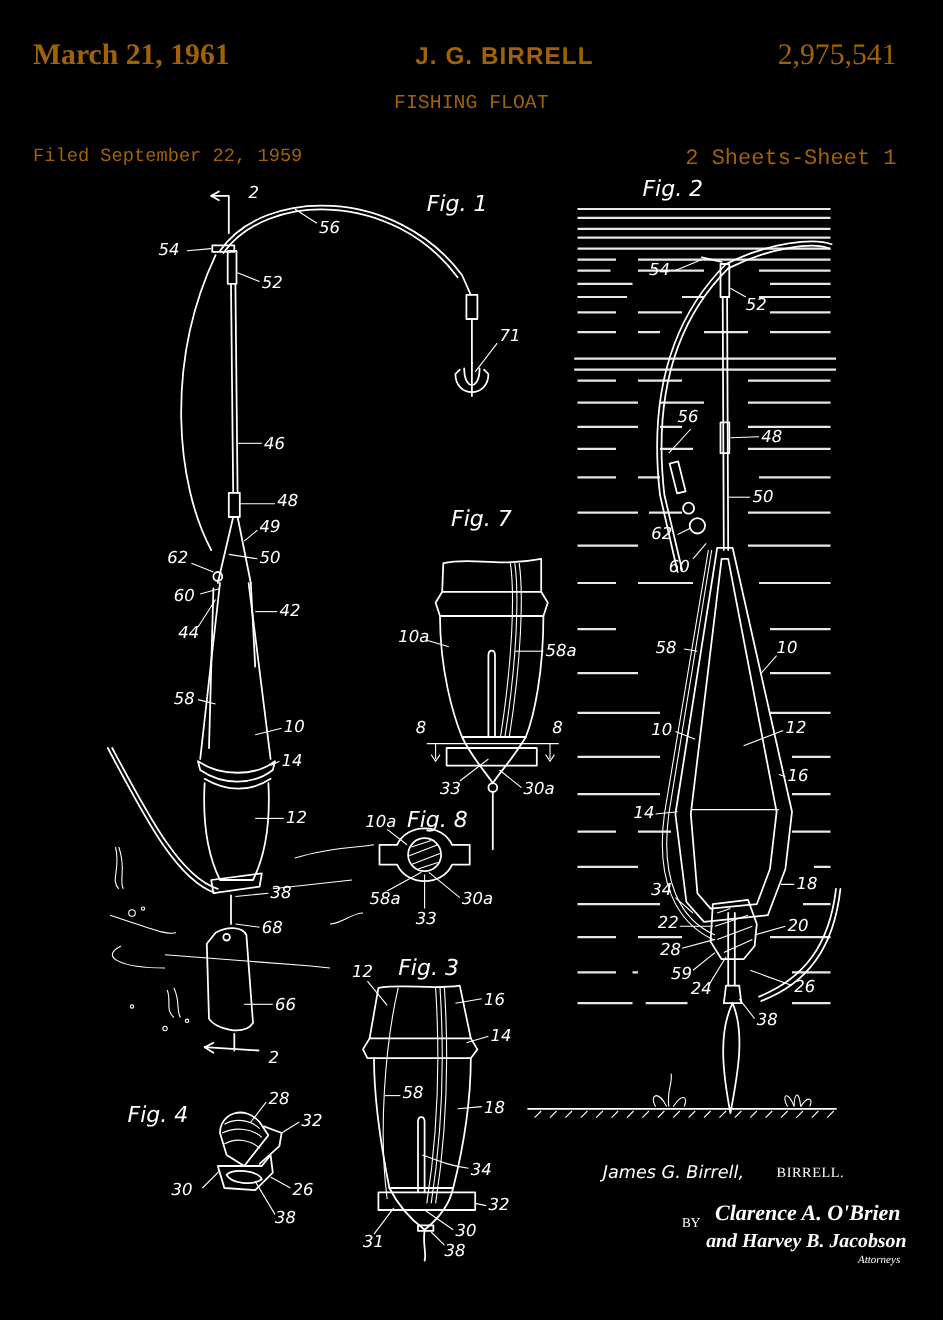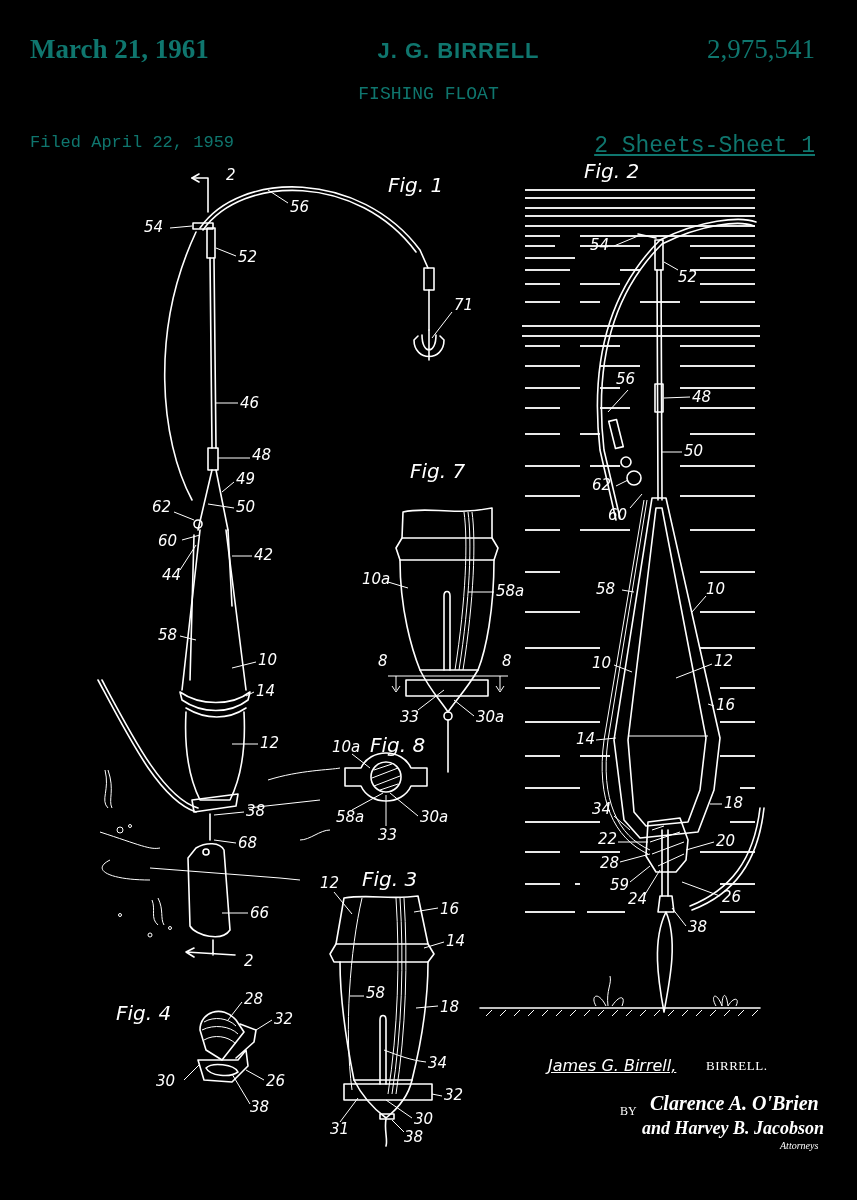--- a/index.html
+++ b/index.html
@@ -1,45 +1,45 @@
 <!DOCTYPE html>
 <html><head>
 <meta charset="utf-8">
 <style>
   html, body { margin: 0; padding: 0; background: #000; }
   body { width: 857px; height: 1200px; position: relative; overflow: hidden; color: #fff; }
-  .hdr { position: absolute; color: #0f766e; white-space: nowrap; }
+  .hdr { position: absolute; color: #a16207; white-space: nowrap; }
   .date { left: 30px; top: 34px; font-family: "Liberation Serif", serif; font-weight: bold; font-size: 27px; }
   .inventor { left: 0; width: 837px; text-align: center; top: 38px; font-family: "Liberation Sans", sans-serif; font-weight: bold; font-size: 22px; letter-spacing: 1px; padding-left: 40px; }
   .patno { right: 42px; top: 34px; font-family: "Liberation Serif", serif; font-weight: normal; font-size: 27px; }
   .title { left: 0; width: 857px; text-align: center; top: 84px; font-family: "Liberation Mono", monospace; font-size: 18px; }
   .filed { left: 30px; top: 133px; font-family: "Liberation Mono", monospace; font-size: 17px; }
-  .sheets { right: 42px; top: 133px; font-family: "Liberation Mono", monospace; font-size: 23px; text-decoration: underline; }
+  .sheets { right: 42px; top: 133px; font-family: "Liberation Mono", monospace; font-size: 20px; }
   svg.drawing { position: absolute; left: 0; top: 0; width: 857px; height: 1200px; }
   svg .ln { stroke: #fff; fill: none; stroke-width: 1.6; stroke-linecap: round; stroke-linejoin: round; }
   svg .thin { stroke: #fff; fill: none; stroke-width: 1; }
   svg .water { stroke: #e8e8e8; stroke-width: 2; }
   svg text { fill: #fff; font-family: "DejaVu Sans", sans-serif; font-style: italic; font-size: 15px; }
   svg text.fig { font-size: 20px; }
   .sig { position: absolute; color: #fff; white-space: nowrap; }
-  .inv-name { left: 548px; top: 1056px; font-family: "DejaVu Sans", sans-serif; font-style: italic; font-size: 16px; text-decoration: underline; }
+  .inv-name { left: 548px; top: 1056px; font-family: "DejaVu Sans", sans-serif; font-style: italic; font-size: 16px; }
   .inv-role { left: 706px; top: 1058px; font-family: "Liberation Serif", serif; font-size: 13px; letter-spacing: 0.5px; }
   .by { left: 620px; top: 1104px; font-family: "Liberation Serif", serif; font-size: 12px; }
   .att1 { left: 650px; top: 1092px; font-family: "Liberation Serif", serif; font-style: italic; font-size: 20px; font-weight: bold; text-align: center; }
   .att2 { left: 642px; top: 1118px; font-family: "Liberation Serif", serif; font-style: italic; font-size: 18px; font-weight: bold; text-align: right; }
   .attys { left: 780px; top: 1140px; font-family: "Liberation Serif", serif; font-style: italic; font-size: 10px; text-align: center; }
 </style>
 </head>
 <body>
 
 <div class="hdr date">March 21, 1961</div>
 <div class="hdr inventor">J. G. BIRRELL</div>
 <div class="hdr patno">2,975,541</div>
 <div class="hdr title">FISHING FLOAT</div>
-<div class="hdr filed">Filed April 22, 1959</div>
+<div class="hdr filed">Filed September 22, 1959</div>
 <div class="hdr sheets">2 Sheets-Sheet 1</div>
 
 <svg class="drawing" viewBox="0 0 857 1200">
 
   <g>
     <text class="fig" x="388" y="192">Fig. 1</text>
 
     <path class="ln" d="M208 212 L208 178 L192 178"></path>
     <path class="ln" d="M192 178 L199 174 M192 178 L199 182"></path>
     <text x="226" y="180">2</text>

